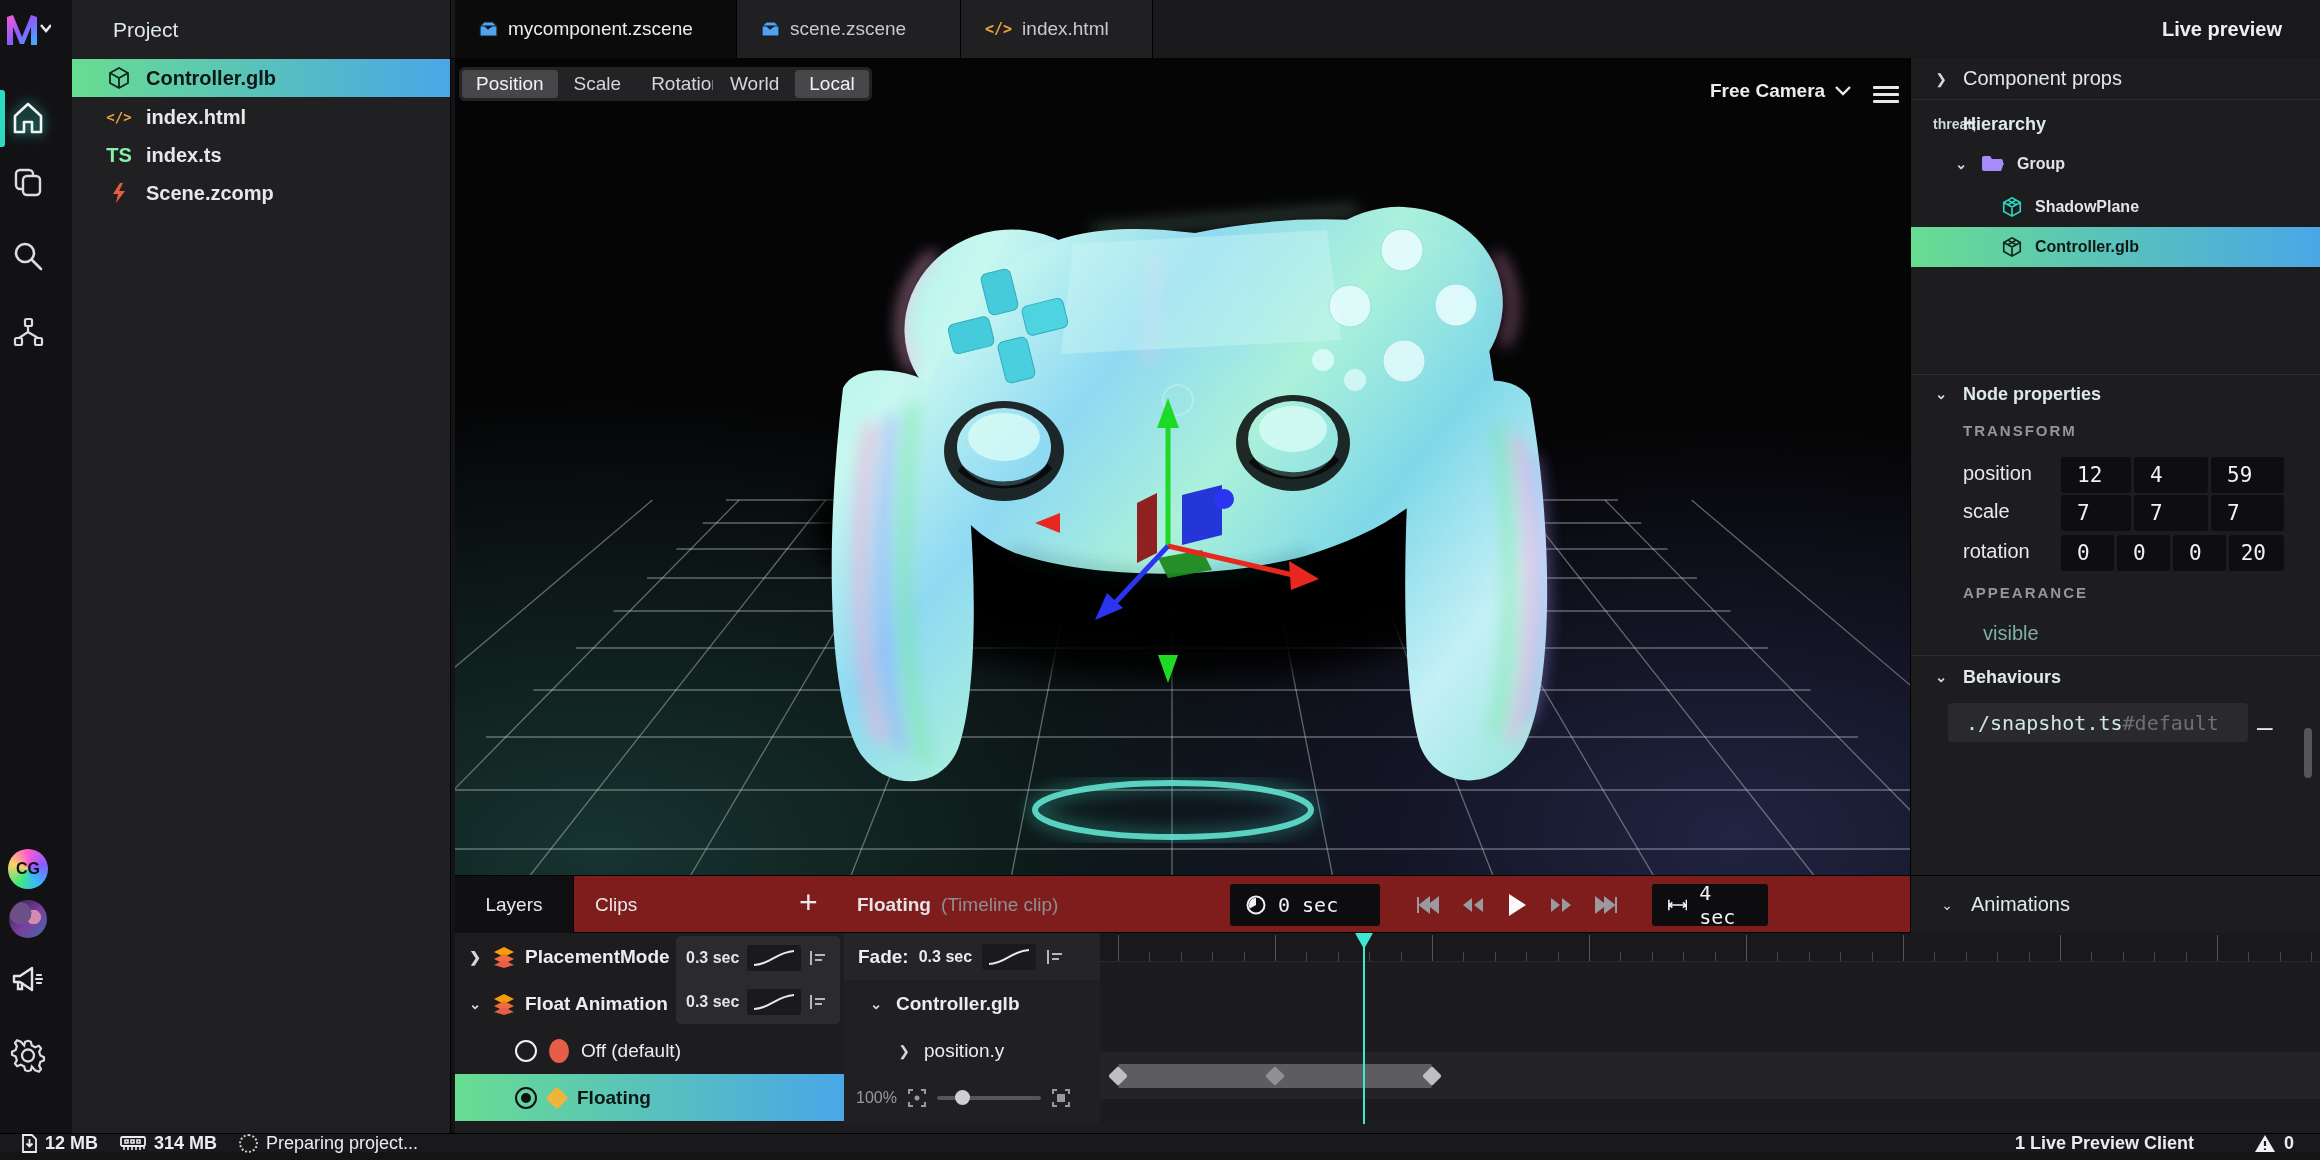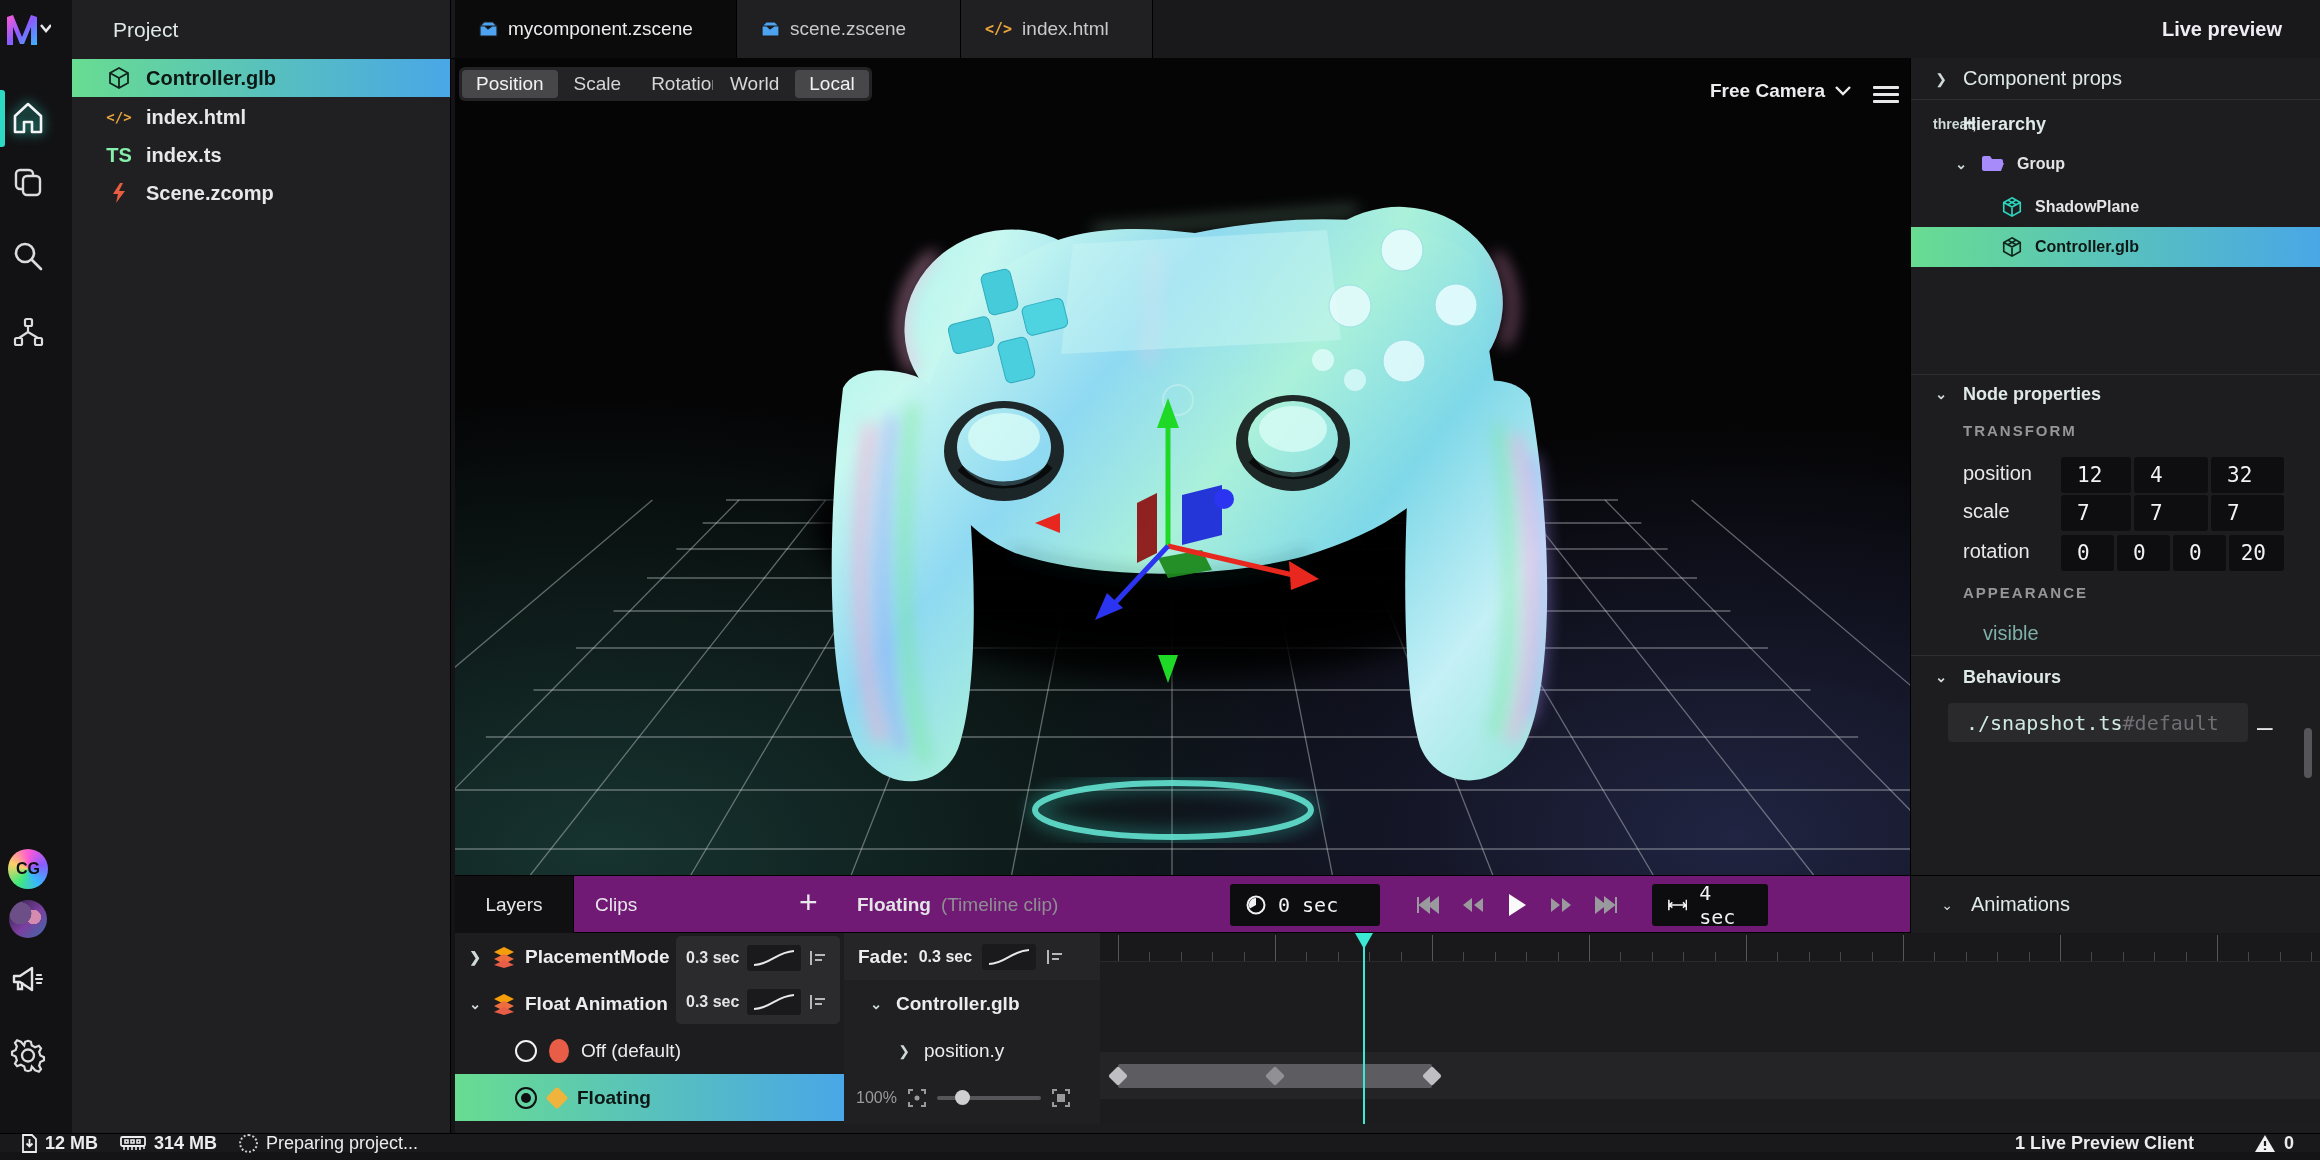--- a/index.html
+++ b/index.html
@@ -57,21 +57,21 @@
   .prop-label{position:absolute;left:52px;font-size:20px;color:#e8e8ea;}
   .cat-label{position:absolute;left:52px;font-size:15px;font-weight:bold;letter-spacing:2px;color:#96969a;}
   .valbox{position:absolute;background:#0e0e10;border-radius:3px;height:36px;display:flex;align-items:center;
           padding-left:16px;box-sizing:border-box;font-size:21px;color:#f2f2f4;}
   .script-box{position:absolute;left:37px;width:300px;height:39px;background:#2a2a2d;border-radius:4px;
           display:flex;align-items:center;padding-left:18px;box-sizing:border-box;font-size:20px;}
   .vscroll{position:absolute;left:393px;top:354px;width:8px;height:50px;background:#56565a;border-radius:4px;}
 
   
   .timeline{position:absolute;left:455px;top:875px;width:1865px;height:258px;background:#1d1d1f;border-top:1px solid #000;}
-  .tl-header{position:absolute;left:0;top:0;width:1865px;height:57px;background:#701a75;border-bottom:1px solid #000;box-sizing:border-box;}
+  .tl-header{position:absolute;left:0;top:0;width:1865px;height:57px;background:#7f1d1d;border-bottom:1px solid #000;box-sizing:border-box;}
   .layers-box{position:absolute;left:0;top:0;width:118px;height:57px;background:#101012;border-right:1px solid #000;
               display:flex;align-items:center;justify-content:center;font-size:19px;color:#e8e8ea;}
   .clips-label{position:absolute;left:140px;top:0;height:57px;display:flex;align-items:center;font-size:19px;color:#e8e8ea;}
   .plus{position:absolute;left:344px;top:8px;font-size:32px;font-weight:200;color:#e8e8ea;}
   .clip-title{position:absolute;left:402px;top:0;height:57px;display:flex;align-items:center;gap:10px;font-size:19px;}
   .timebox{position:absolute;top:8px;height:42px;background:#0d0d0f;border-radius:3px;display:flex;align-items:center;
            gap:12px;padding:0 16px;box-sizing:border-box;font-size:20px;color:#f2f2f4;}
   .transport{position:absolute;left:960px;top:0;height:57px;display:flex;align-items:center;gap:22px;}
   .anim-header{position:absolute;left:1455px;top:0;width:410px;height:57px;background:#1d1d1f;border-left:1px solid #000;
            display:flex;align-items:center;gap:16px;padding-left:28px;box-sizing:border-box;font-size:20px;color:#dfe9e7;}
@@ -426,21 +426,21 @@
 
     <div class="sect abs" style="left:0;top:316px;width:410px;height:281px;">
       <div class="insp-row" style="height:40px;padding-left:22px;font-weight:bold;font-size:18px;">
         <span class="chev">⌄</span>
         <span>Node properties</span>
       </div>
       <div class="cat-label" style="top:48px;">TRANSFORM</div>
       <div class="prop-label" style="top:88px;">position</div>
       <div class="valbox mono" style="left:150px;top:83px;width:70px;">12</div>
       <div class="valbox mono" style="left:223px;top:83px;width:74px;">4</div>
-      <div class="valbox mono" style="left:300px;top:83px;width:73px;">32</div>
+      <div class="valbox mono" style="left:300px;top:83px;width:73px;">59</div>
       <div class="prop-label" style="top:126px;">scale</div>
       <div class="valbox mono" style="left:150px;top:121px;width:70px;">7</div>
       <div class="valbox mono" style="left:223px;top:121px;width:74px;">7</div>
       <div class="valbox mono" style="left:300px;top:121px;width:73px;">7</div>
       <div class="prop-label" style="top:166px;">rotation</div>
       <div class="valbox mono" style="left:150px;top:161px;width:53px;">0</div>
       <div class="valbox mono" style="left:206px;top:161px;width:53px;">0</div>
       <div class="valbox mono" style="left:262px;top:161px;width:53px;">0</div>
       <div class="valbox mono" style="left:318px;top:161px;width:55px;justify-content:flex-end;padding-right:18px;padding-left:0;">20</div>
       <div class="cat-label" style="top:210px;">APPEARANCE</div>

